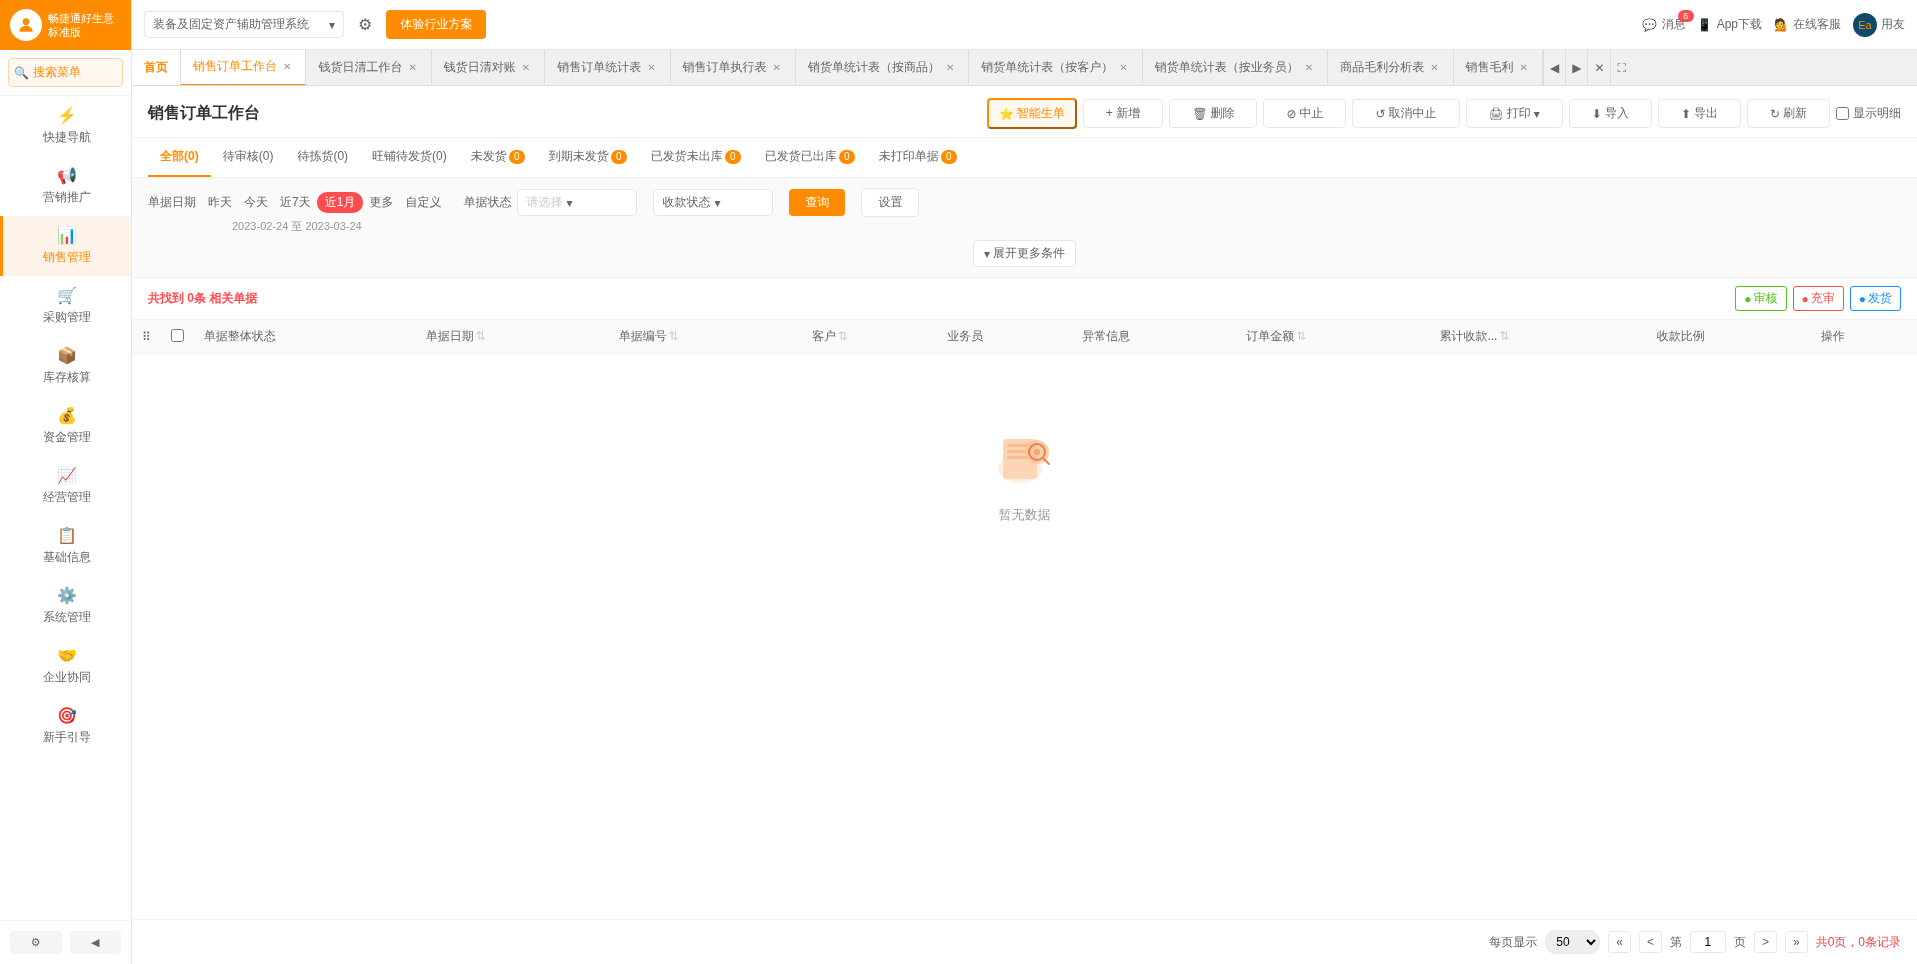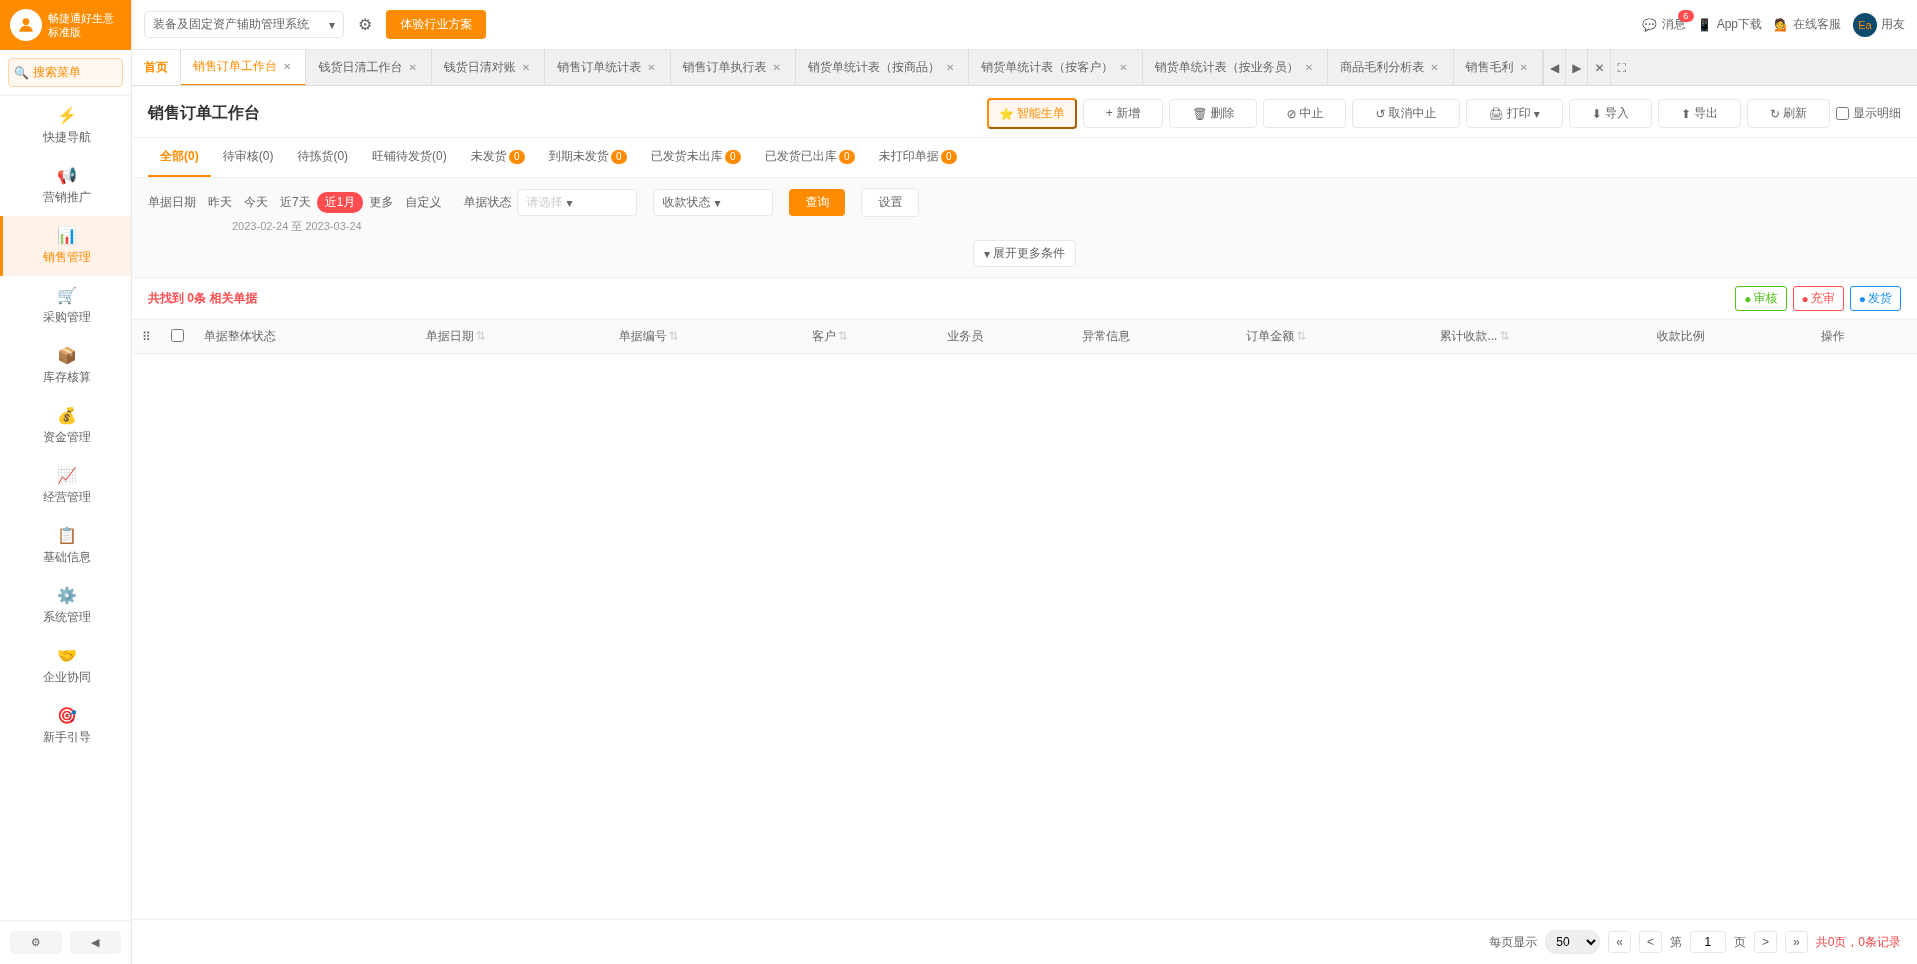--- a/index.html
+++ b/index.html
@@ -416,20 +416,36 @@
               <th><span>订单金额</span><span class="sort-icon">⇅</span></th>
               <th><span>累计收款...</span><span class="sort-icon">⇅</span></th>
               <th><span>收款比例</span></th>
               <th><span>操作</span></th>
             </tr>
           </thead>
           <tbody>
           </tbody>
         </table>
 
+        <div class="empty-state">
+          <div class="empty-icon">
+            <svg viewBox="0 0 80 80" width="80" height="80">
+              <ellipse cx="35" cy="55" rx="22" ry="14" fill="#fde8d8" opacity="0.7"></ellipse>
+              <rect x="18" y="25" width="34" height="40" rx="4" fill="#fcd5b5"></rect>
+              <rect x="22" y="30" width="26" height="3" rx="1.5" fill="#f5a46a" opacity="0.5"></rect>
+              <rect x="22" y="36" width="20" height="3" rx="1.5" fill="#f5a46a" opacity="0.5"></rect>
+              <rect x="22" y="42" width="22" height="3" rx="1.5" fill="#f5a46a" opacity="0.5"></rect>
+              <circle cx="52" cy="38" r="12" fill="#f8c49a" opacity="0.8"></circle>
+              <circle cx="52" cy="38" r="8" fill="none" stroke="#e8824a" stroke-width="2"></circle>
+              <line x1="58" y1="44" x2="64" y2="50" stroke="#e8824a" stroke-width="2" stroke-linecap="round"></line>
+              <circle cx="52" cy="38" r="3" fill="#e8824a" opacity="0.5"></circle>
+            </svg>
+          </div>
+          <div class="empty-text">暂无数据</div>
+        </div>
       </div>
 
       <div class="pagination">
         <span class="pagination-label">每页显示</span>
         <select class="page-size-select"><option value="10">10</option><option value="20">20</option><option value="50" selected="">50</option><option value="100">100</option></select>
         <button class="page-btn">«</button>
         <button class="page-btn">&lt;</button>
         <span class="pagination-label">第</span>
         <input class="page-input" type="text" value="1" style="">
         <span class="pagination-label">页</span>

